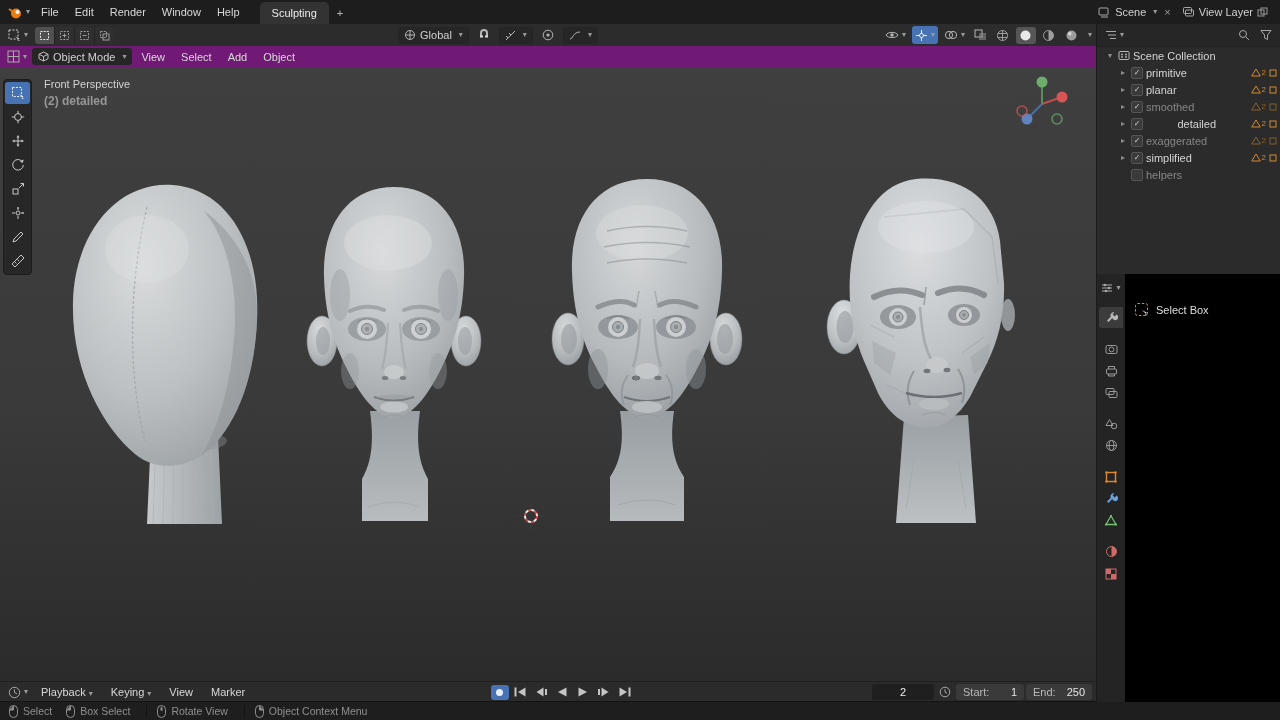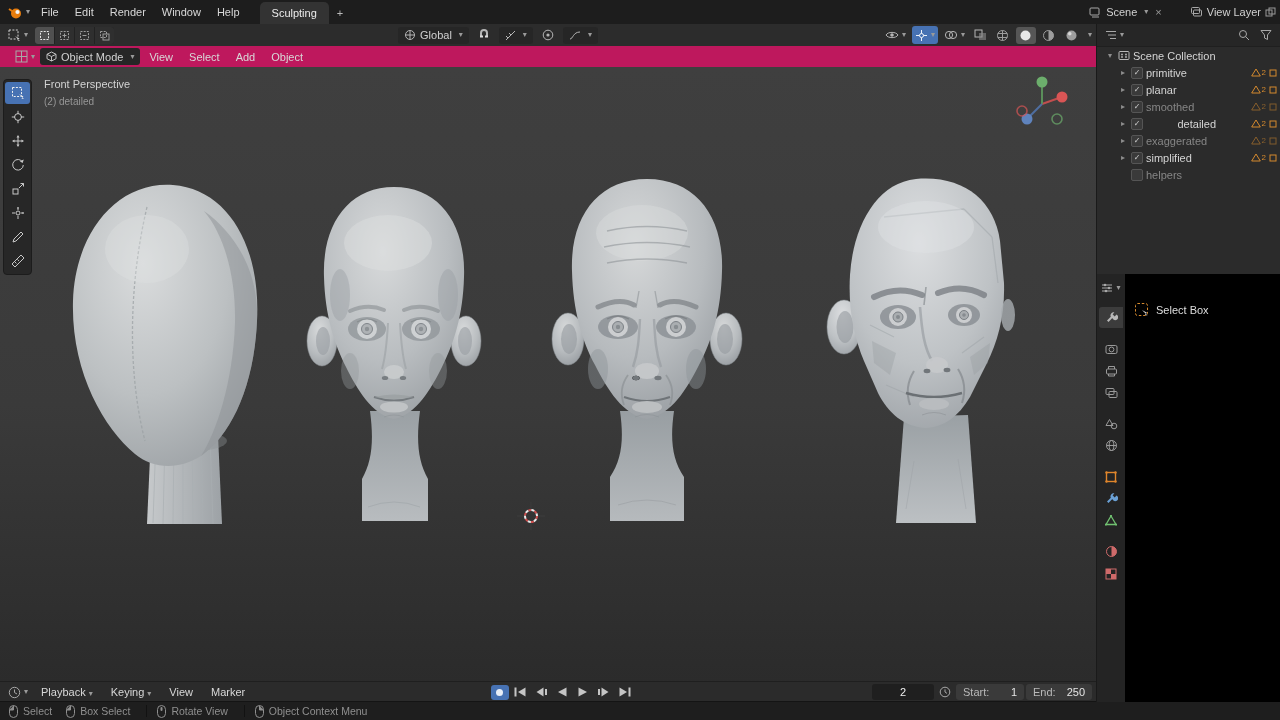--- a/index.html
+++ b/index.html
@@ -13,46 +13,46 @@
   .menu{padding:0 8px;color:#d8d8d8;cursor:default;}
   .chv{display:inline-block;margin-left:3px;color:#9a9a9a;font-size:8px;line-height:1;}
   .chv::after{content:"▾";}
   .icnbtn{display:flex;align-items:center;justify-content:center;padding:0 3px;height:18px;border-radius:3px;}
   svg{display:block;}
 
   
   #topbar{position:absolute;left:0;top:0;right:0;height:24px;background:#1d1d1d;z-index:6;padding-left:4px;}
   .ws-tab{background:#333;border-radius:5px 5px 0 0;padding:5px 12px 5px;color:#ececec;margin-left:12px;align-self:flex-end;}
   .ws-new{padding:5px 8px;color:#bbb;align-self:flex-end;}
-  #topbar-right{margin-left:auto;display:flex;align-items:flex-end;gap:17px;padding-right:0;}
+  #topbar-right{margin-left:auto;display:flex;align-items:flex-end;gap:0;padding-right:8px;}
   .topsel{display:flex;align-items:center;gap:4px;padding:0 4px;}
   .xbtn{color:#9a9a9a;padding:0 3px;}
   .xbtn::after{content:"×";}
 
   
   #toolsettings{position:absolute;left:0;top:24px;right:183px;height:22px;background:#2c2c2c;border-bottom:1px solid #222;display:flex;align-items:center;padding:0 5px;gap:4px;}
   .dd{display:flex;align-items:center;gap:4px;background:#262626;border-radius:3px;height:17px;padding:0 6px;}
   .segg{display:flex;gap:1px;background:#222;border-radius:3px;overflow:hidden;}
   .segb{width:19px;height:17px;display:flex;align-items:center;justify-content:center;background:#2f2f2f;}
   .segb.active{background:#505050;}
   .ctr{margin:0 auto;display:flex;align-items:center;gap:6px;}
   .rgt{display:flex;align-items:center;gap:3px;}
   .shadeb{width:20px;height:17px;display:flex;align-items:center;justify-content:center;border-radius:3px;}
   .shadeb.active{background:#565656;}
   .bluebtn{background:#4772b3;border-radius:3px;}
 
   
-  #vpheader{position:absolute;left:0;top:46px;right:183px;height:21px;background:#be185d;border-bottom:1px solid #262626;display:flex;align-items:center;padding:0 12px;gap:2px;}
+  #vpheader{position:absolute;left:0;top:46px;right:183px;height:21px;background:#701a75;border-bottom:1px solid #262626;display:flex;align-items:center;padding:0 4px;gap:2px;}
   #vpheader .menu{padding:0 7px;}
 
   
   #viewport{position:absolute;left:0;top:67px;right:183px;bottom:38px;background:linear-gradient(180deg,#3f3f3f 0%,#3a3a3a 55%,#2b2b2b 100%);overflow:hidden;}
   #vp-overlay{position:absolute;left:44px;top:9px;line-height:17px;}
   #vp-overlay .l1{color:#d2d2d2;}
-  #vp-overlay .l2{color:#979797;font-size:10px;}
+  #vp-overlay .l2{color:#979797;font-size:12px;font-weight:bold;}
 
   
   #lefttools{position:absolute;left:3px;top:12px;width:25px;background:#272727;border:1px solid #1c1c1c;border-radius:4px;padding:2px 1px;display:flex;flex-direction:column;gap:2px;}
   .ltb{height:22px;border-radius:3px;display:flex;align-items:center;justify-content:center;}
   .ltb.active{background:#4772b3;}
 
   .head{position:absolute;}
   
   #cursor3d{position:absolute;left:515px;top:433px;}
   

